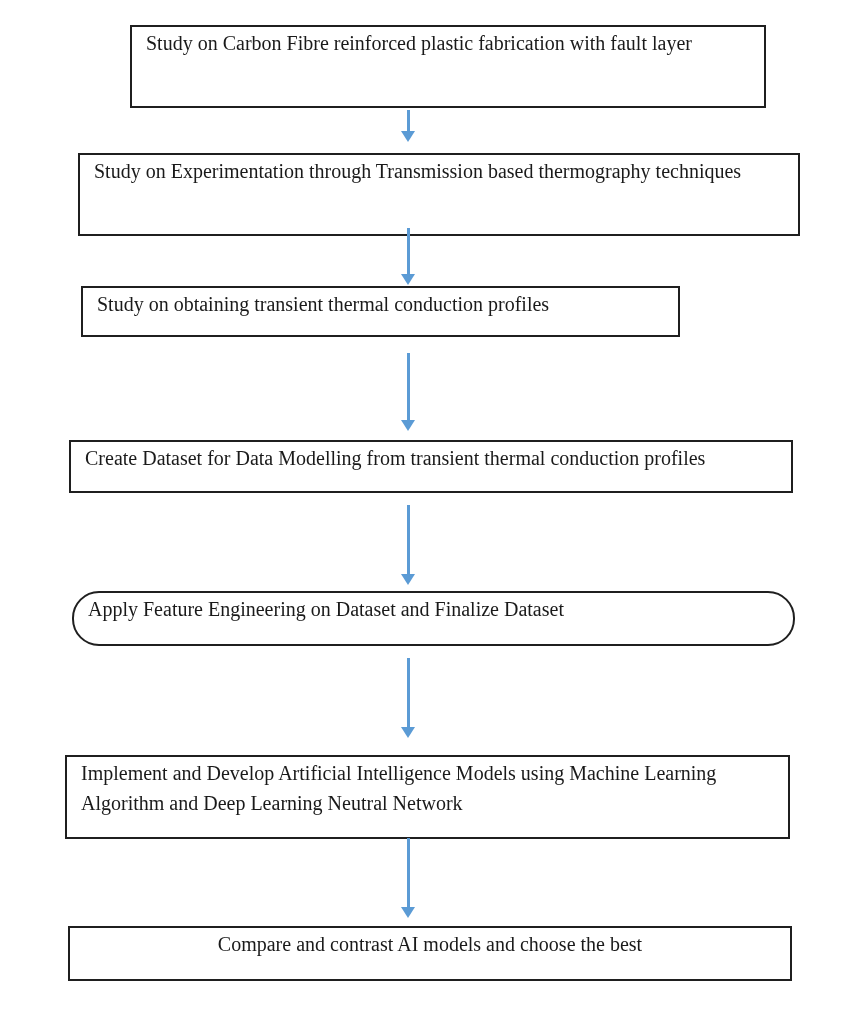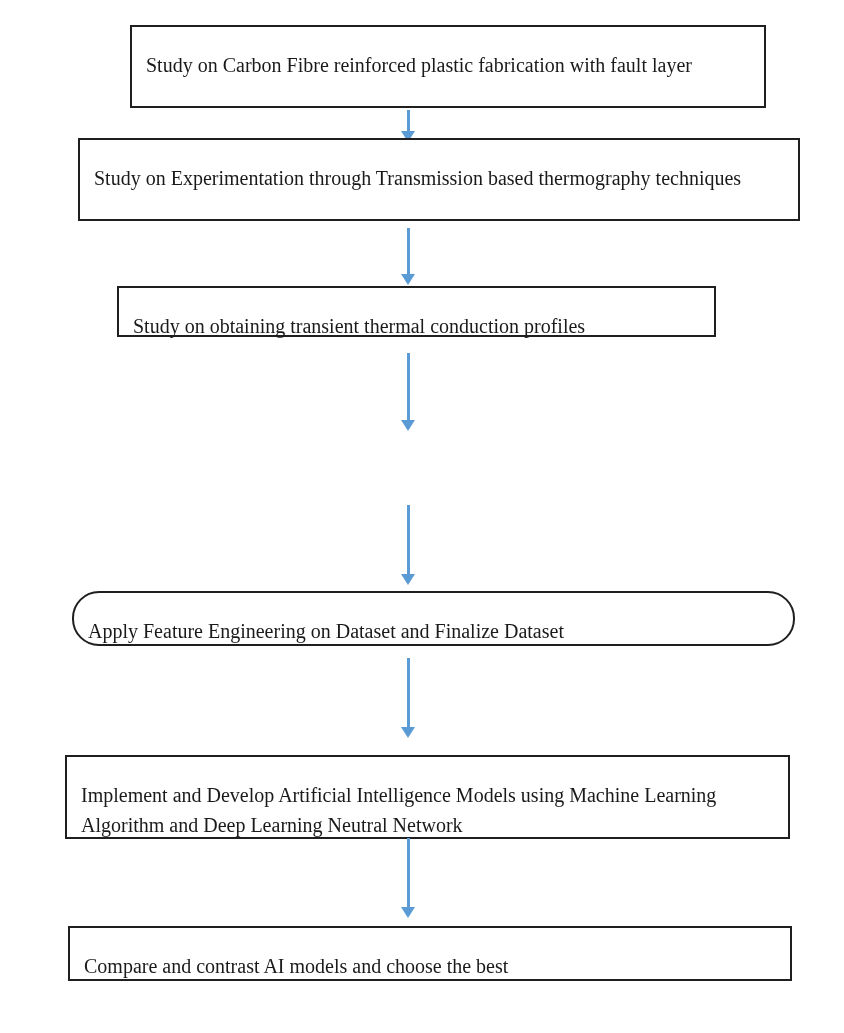--- a/index.html
+++ b/index.html
@@ -15,21 +15,21 @@
     width: 844px;
     height: 1033px;
     background: var(--background, #ffffff);
     overflow: hidden;
   }
   .flow-box {
     position: absolute;
     box-sizing: border-box;
     background: var(--box-fill, #ffffff);
     border: 2px solid var(--box-border, #1f1f1f);
-    padding: 23px 14px;
+    padding: 1px 14px;
     font-size: 20px;
     line-height: 30px;
     color: var(--text, #1a1a1a);
     text-align: left;
   }
   .flow-box .label {
     display: inline-block;
   }
   .arrow {
     position: absolute;
@@ -58,38 +58,41 @@
 
   <div class="flow-box" style="left:130px; top:25px; width:636px; height:83px;">
     <span class="label">Study on Carbon Fibre reinforced plastic fabrication with fault layer</span>
   </div>
 
   <div class="arrow" style="left:400px; top:110px; height:32px;">
     <div class="stem"></div>
     <div class="head"></div>
   </div>
 
-  <div class="flow-box" style="left:78px; top:138px; width:722px; height:83px;">
+  <div class="flow-box" style="left:78px; top:153px; width:722px; height:83px;">
     <span class="label">Study on Experimentation through Transmission based thermography techniques</span>
   </div>
 
   <div class="arrow" style="left:400px; top:228px; height:57px;">
     <div class="stem"></div>
     <div class="head"></div>
   </div>
 
-  <div class="flow-box" style="left:81px; top:286px; width:599px; height:51px;margin-left:36px;">
+  <div class="flow-box" style="left:81px; top:286px; width:599px; height:51px;">
     <span class="label">Study on obtaining transient thermal conduction profiles</span>
   </div>
 
   <div class="arrow" style="left:400px; top:353px; height:78px;">
     <div class="stem"></div>
     <div class="head"></div>
   </div>
 
+  <div class="flow-box" style="left:69px; top:440px; width:724px; height:53px;">
+    <span class="label">Create Dataset for Data Modelling from transient thermal conduction profiles</span>
+  </div>
 
   <div class="arrow" style="left:400px; top:505px; height:80px;">
     <div class="stem"></div>
     <div class="head"></div>
   </div>
 
   <div class="flow-box" style="left:72px; top:591px; width:723px; height:55px;border-radius:27px;">
     <span class="label">Apply Feature Engineering on Dataset and Finalize Dataset</span>
   </div>
 
@@ -100,17 +103,17 @@
 
   <div class="flow-box" style="left:65px; top:741px; width:725px; height:84px;margin-top:14px;">
     <span class="label">Implement and Develop Artificial Intelligence Models using Machine Learning Algorithm and Deep Learning Neutral Network</span>
   </div>
 
   <div class="arrow" style="left:400px; top:838px; height:80px;">
     <div class="stem"></div>
     <div class="head"></div>
   </div>
 
-  <div class="flow-box" style="left:68px; top:926px; width:724px; height:55px;">
+  <div class="flow-box" style="left:68px; top:926px; width:724px; height:55px;text-align:center;">
     <span class="label">Compare and contrast AI models and choose the best</span>
   </div>
 
 </div>
 
 </body></html>

